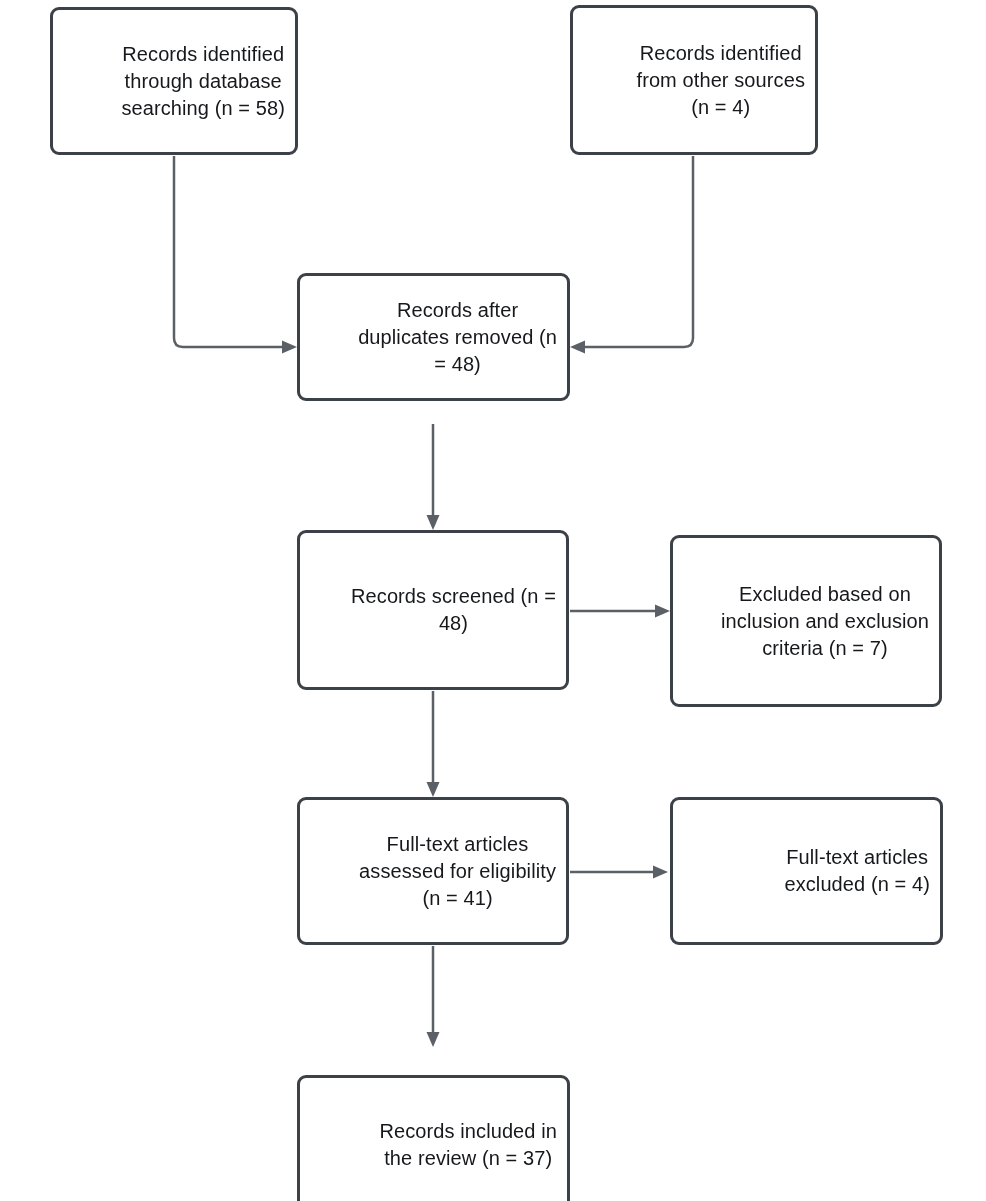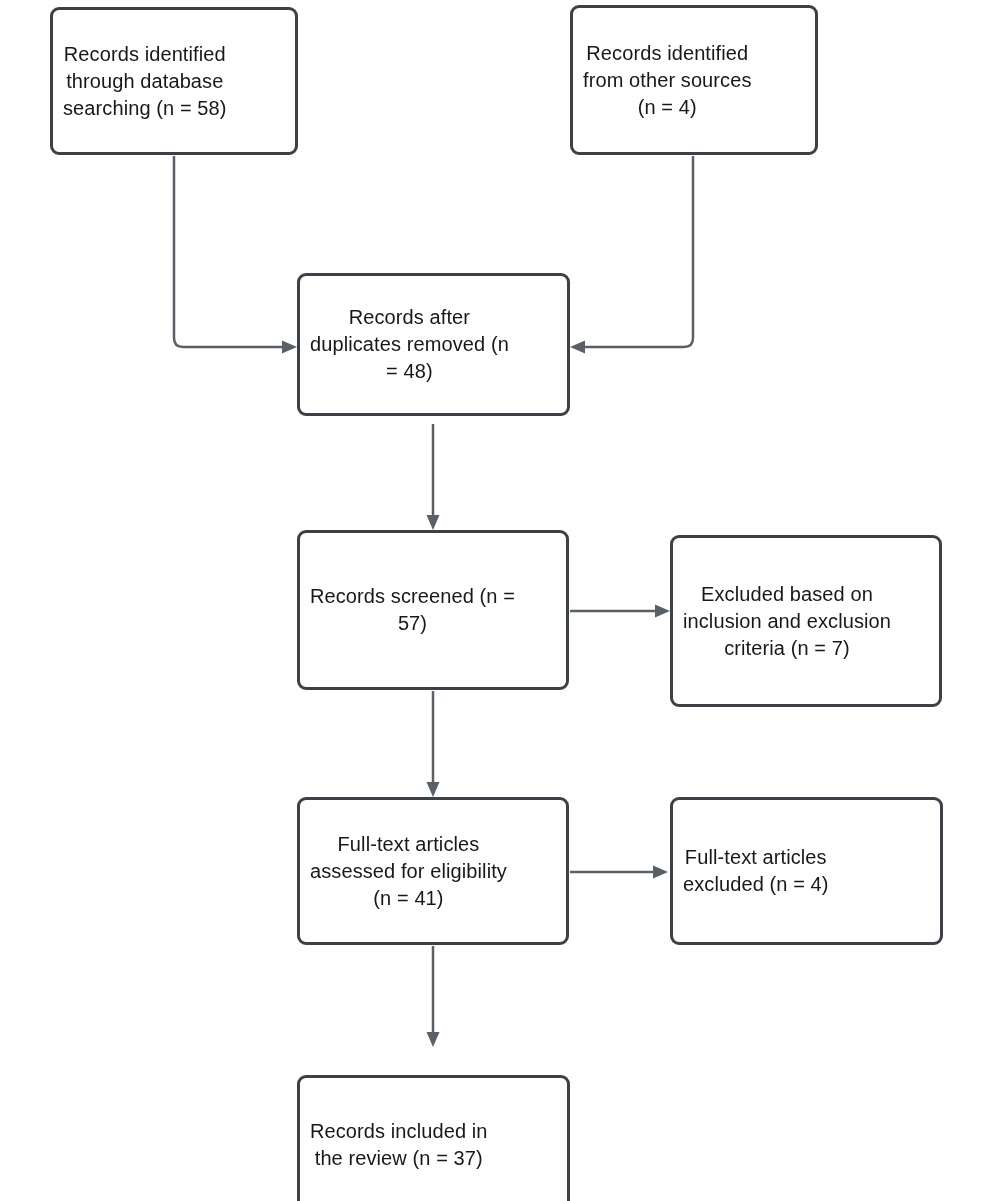--- a/index.html
+++ b/index.html
@@ -24,34 +24,34 @@
     pointer-events: none;
   }
   .node {
     position: absolute;
     box-sizing: border-box;
     background: #ffffff;
     border: 3px solid #3c4047;
     border-radius: 9px;
     display: flex;
     align-items: center;
-    justify-content: flex-start;
+    justify-content: flex-end;
     text-align: center;
     padding: 21px 10px;
   }
   .node span {
     white-space: pre-line;
     font-size: 20px;
     line-height: 27px;
     color: #16181c;
     letter-spacing: 0.1px;
   }
   .n1 { left: 50px;  top: 7px;    width: 248px; height: 148px; }
   .n2 { left: 570px; top: 5px;    width: 248px; height: 150px; }
-  .n3 { left: 297px; top: 273px;  width: 273px; height: 143px; }
+  .n3 { left: 297px; top: 273px;  width: 273px; height: 128px; }
   .n4 { left: 297px; top: 530px;  width: 272px; height: 160px; }
   .n5 { left: 670px; top: 535px;  width: 272px; height: 172px; }
   .n6 { left: 297px; top: 797px;  width: 272px; height: 148px; }
   .n7 { left: 670px; top: 797px;  width: 273px; height: 148px; }
   .n8 { left: 297px; top: 1075px; width: 273px; height: 140px; }
 </style>
 </head>
 <body>
 
 <div class="canvas">
@@ -86,21 +86,21 @@
   </div>
 
   <div class="node n3">
     <span>Records after
 duplicates removed (n
 = 48)</span>
   </div>
 
   <div class="node n4">
     <span>Records screened (n =
-57)</span>
+48)</span>
   </div>
 
   <div class="node n5">
     <span>Excluded based on
 inclusion and exclusion
 criteria (n = 7)</span>
   </div>
 
   <div class="node n6">
     <span>Full-text articles

